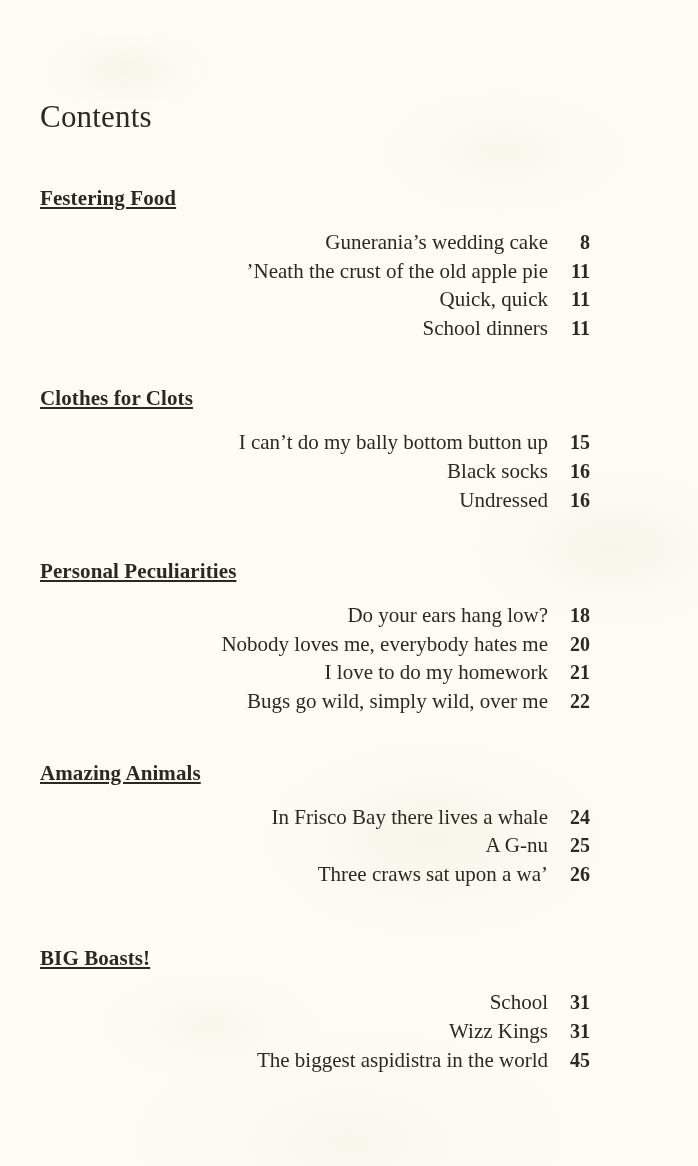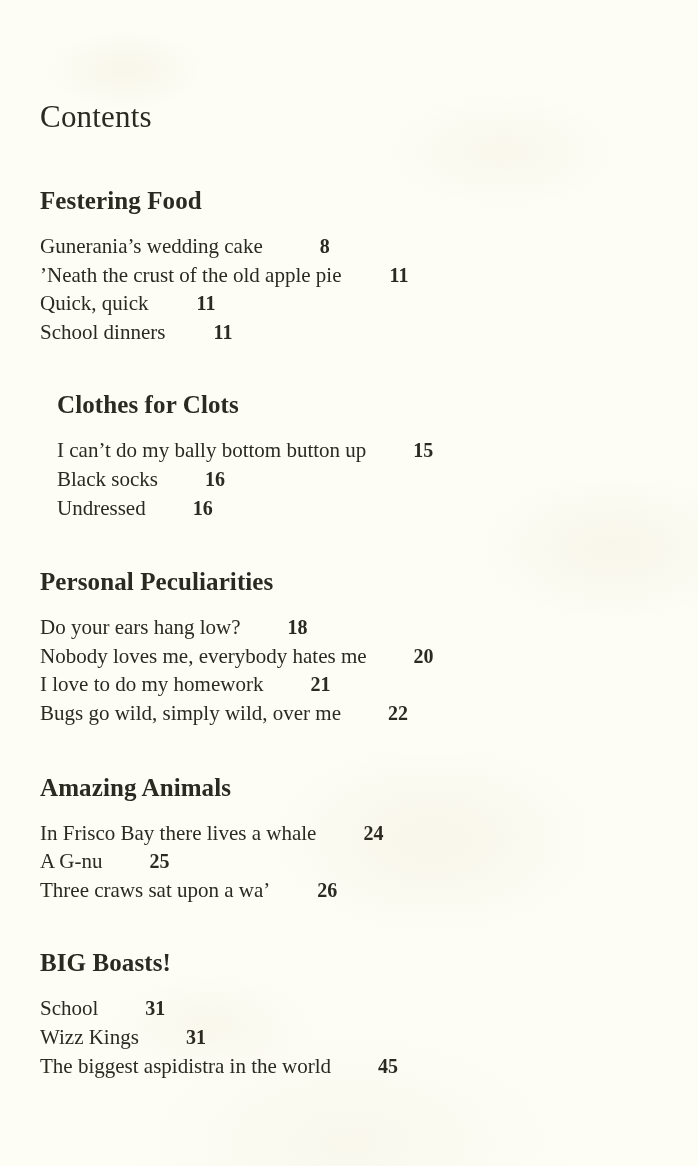--- a/index.html
+++ b/index.html
@@ -41,43 +41,43 @@
     letter-spacing: .2px;
     margin: 0;
     padding-top: 101px;
     line-height: 1;
   }
 
   .section {
     margin-top: 0;
   }
   .section-heading {
-    font-size: 25px;
+    font-size: 21px;
     font-weight: 700;
     letter-spacing: .1px;
     line-height: 1;
     margin: 0;
+    text-decoration: underline;
   }
   .s1 { margin-top: 56px; }
-  .s2 { margin-top: 46px; margin-left: 17px; }
+  .s2 { margin-top: 46px; }
   .s3 { margin-top: 47px; }
   .s4 { margin-top: 47px; }
-  .s5 { margin-top: 46px; }
+  .s5 { margin-top: 60px; }
 
   .entries {
     margin-top: 19px;
   }
   .entry {
     display: flex;
     align-items: baseline;
-    justify-content: flex-start;
+    justify-content: flex-end;
     font-size: 21px;
     line-height: 28.6px;
     white-space: nowrap;
-    gap: 25px;
   }
   .entry-title {
     font-weight: 400;
   }
   .entry-page {
     font-weight: 700;
     font-size: 20px;
     margin-left: 16px;
     min-width: 26px;
     text-align: right;

